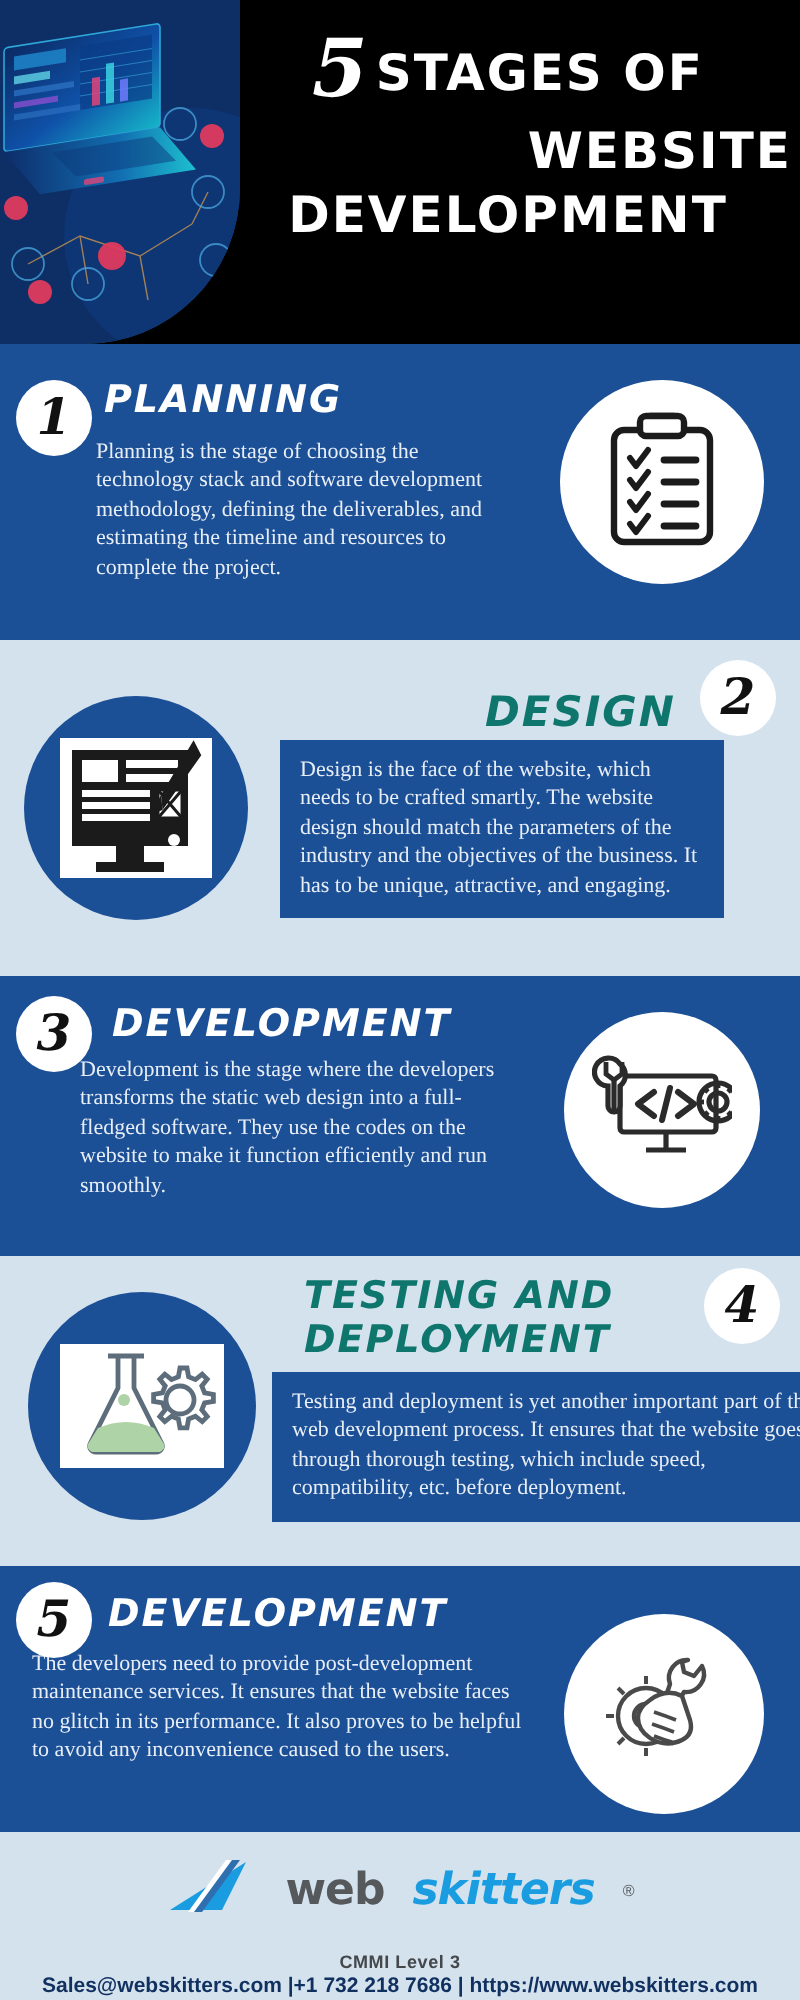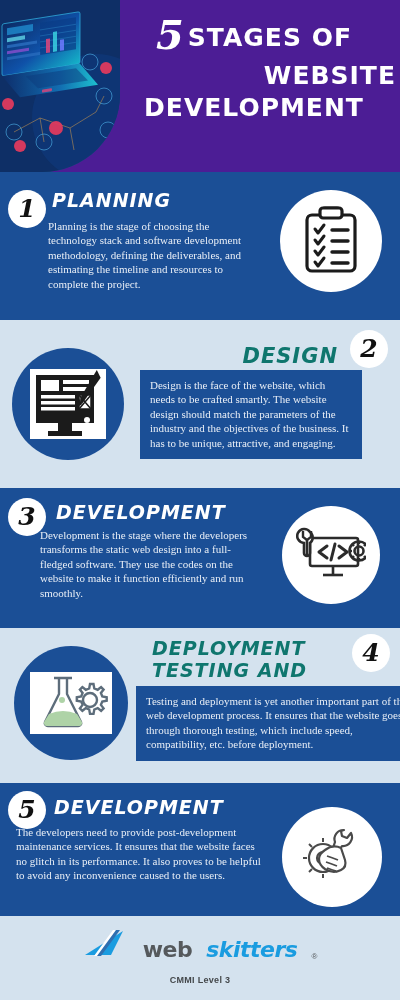--- a/index.html
+++ b/index.html
@@ -13,21 +13,21 @@
     font-family: "Liberation Sans", sans-serif;
     overflow: hidden;
     position: relative;
   }
 
   
   .header {
     position: relative;
     width: 400px;
     height: 172px;
-    background: #4c1d95;
+    background: #000000;
     overflow: hidden;
   }
   .header-art {
     position: absolute;
     left: 0;
     top: 0;
     width: 120px;
     height: 172px;
     border-bottom-right-radius: 78px;
     overflow: hidden;
@@ -155,21 +155,21 @@
   
   .footer {
     position: relative;
     width: 400px;
     height: 84px;
     background: #d4e2ee;
     text-align: center;
   }
   .logo-row {
     display: flex;
-    align-items: flex-end;
+    align-items: center;
     justify-content: center;
     padding-top: 13px;
     gap: 14px;
   }
   .logo-swoosh { flex: 0 0 auto; }
   .logo-word {
     font-family: "DejaVu Sans", sans-serif;
     font-weight: bold;
     font-size: 22px;
     letter-spacing: -0.5px;
@@ -365,22 +365,22 @@
           <line x1="10" y1="0" x2="12" y2="-2"></line>
         </g>
       </g>
     </svg>
   </div>
 </div>
 
 <div class="stage light" id="stage4">
   <div class="badge">4</div>
   <div class="heading stage-heading heading-dark">
+    <div>TESTING AND</div>
     <div>DEPLOYMENT</div>
-    <div>TESTING AND</div>
   </div>
   <div class="text stage-body body-box">Testing and deployment is yet another important part of the web development process. It ensures that the website goes through thorough testing, which include speed, compatibility, etc. before deployment.</div>
   <div class="icon-wrap circle-icon circle-blue">
     <svg width="86" height="66" viewBox="0 0 86 66">
       <rect x="2" y="2" width="82" height="62" fill="#ffffff"></rect>
       <g fill="none" stroke="#5d6d7b" stroke-width="2.4" stroke-linejoin="round">
         <path d="M26 8 h18 M31 8 v16 L17 52 a3 3 0 0 0 3 4 h30 a3 3 0 0 0 3 -4 L39 24 V8" fill="#ffffff"></path>
       </g>
       <path d="M21 44 q14 -6 28 0 l5 8 a3 3 0 0 1 -3 4 H19 a3 3 0 0 1 -3 -4 Z" fill="#aed3a7"></path>
       <circle cx="34" cy="30" r="3" fill="#aed3a7"></circle>
@@ -429,13 +429,14 @@
         <path d="M2 26 L40 2 L28 26 Z" fill="#1a9ce0"></path>
         <path d="M30 1 L36 1 L16 27 L11 27 Z" fill="#ffffff"></path>
         <path d="M33 1 L37 1 L18 27 L14 27 Z" fill="#2f6fb0"></path>
       </svg>
     </span>
     <span class="logo-word logo-web">web</span>
     <span class="logo-word logo-skitters">skitters</span>
     <span class="logo-reg">®</span>
   </div>
   <div class="cmmi">CMMI Level 3</div>
+  <div class="contact-bar">Sales@webskitters.com |+1 732 218 7686 | https://www.webskitters.com</div>
 </div>
 
 </body></html>

